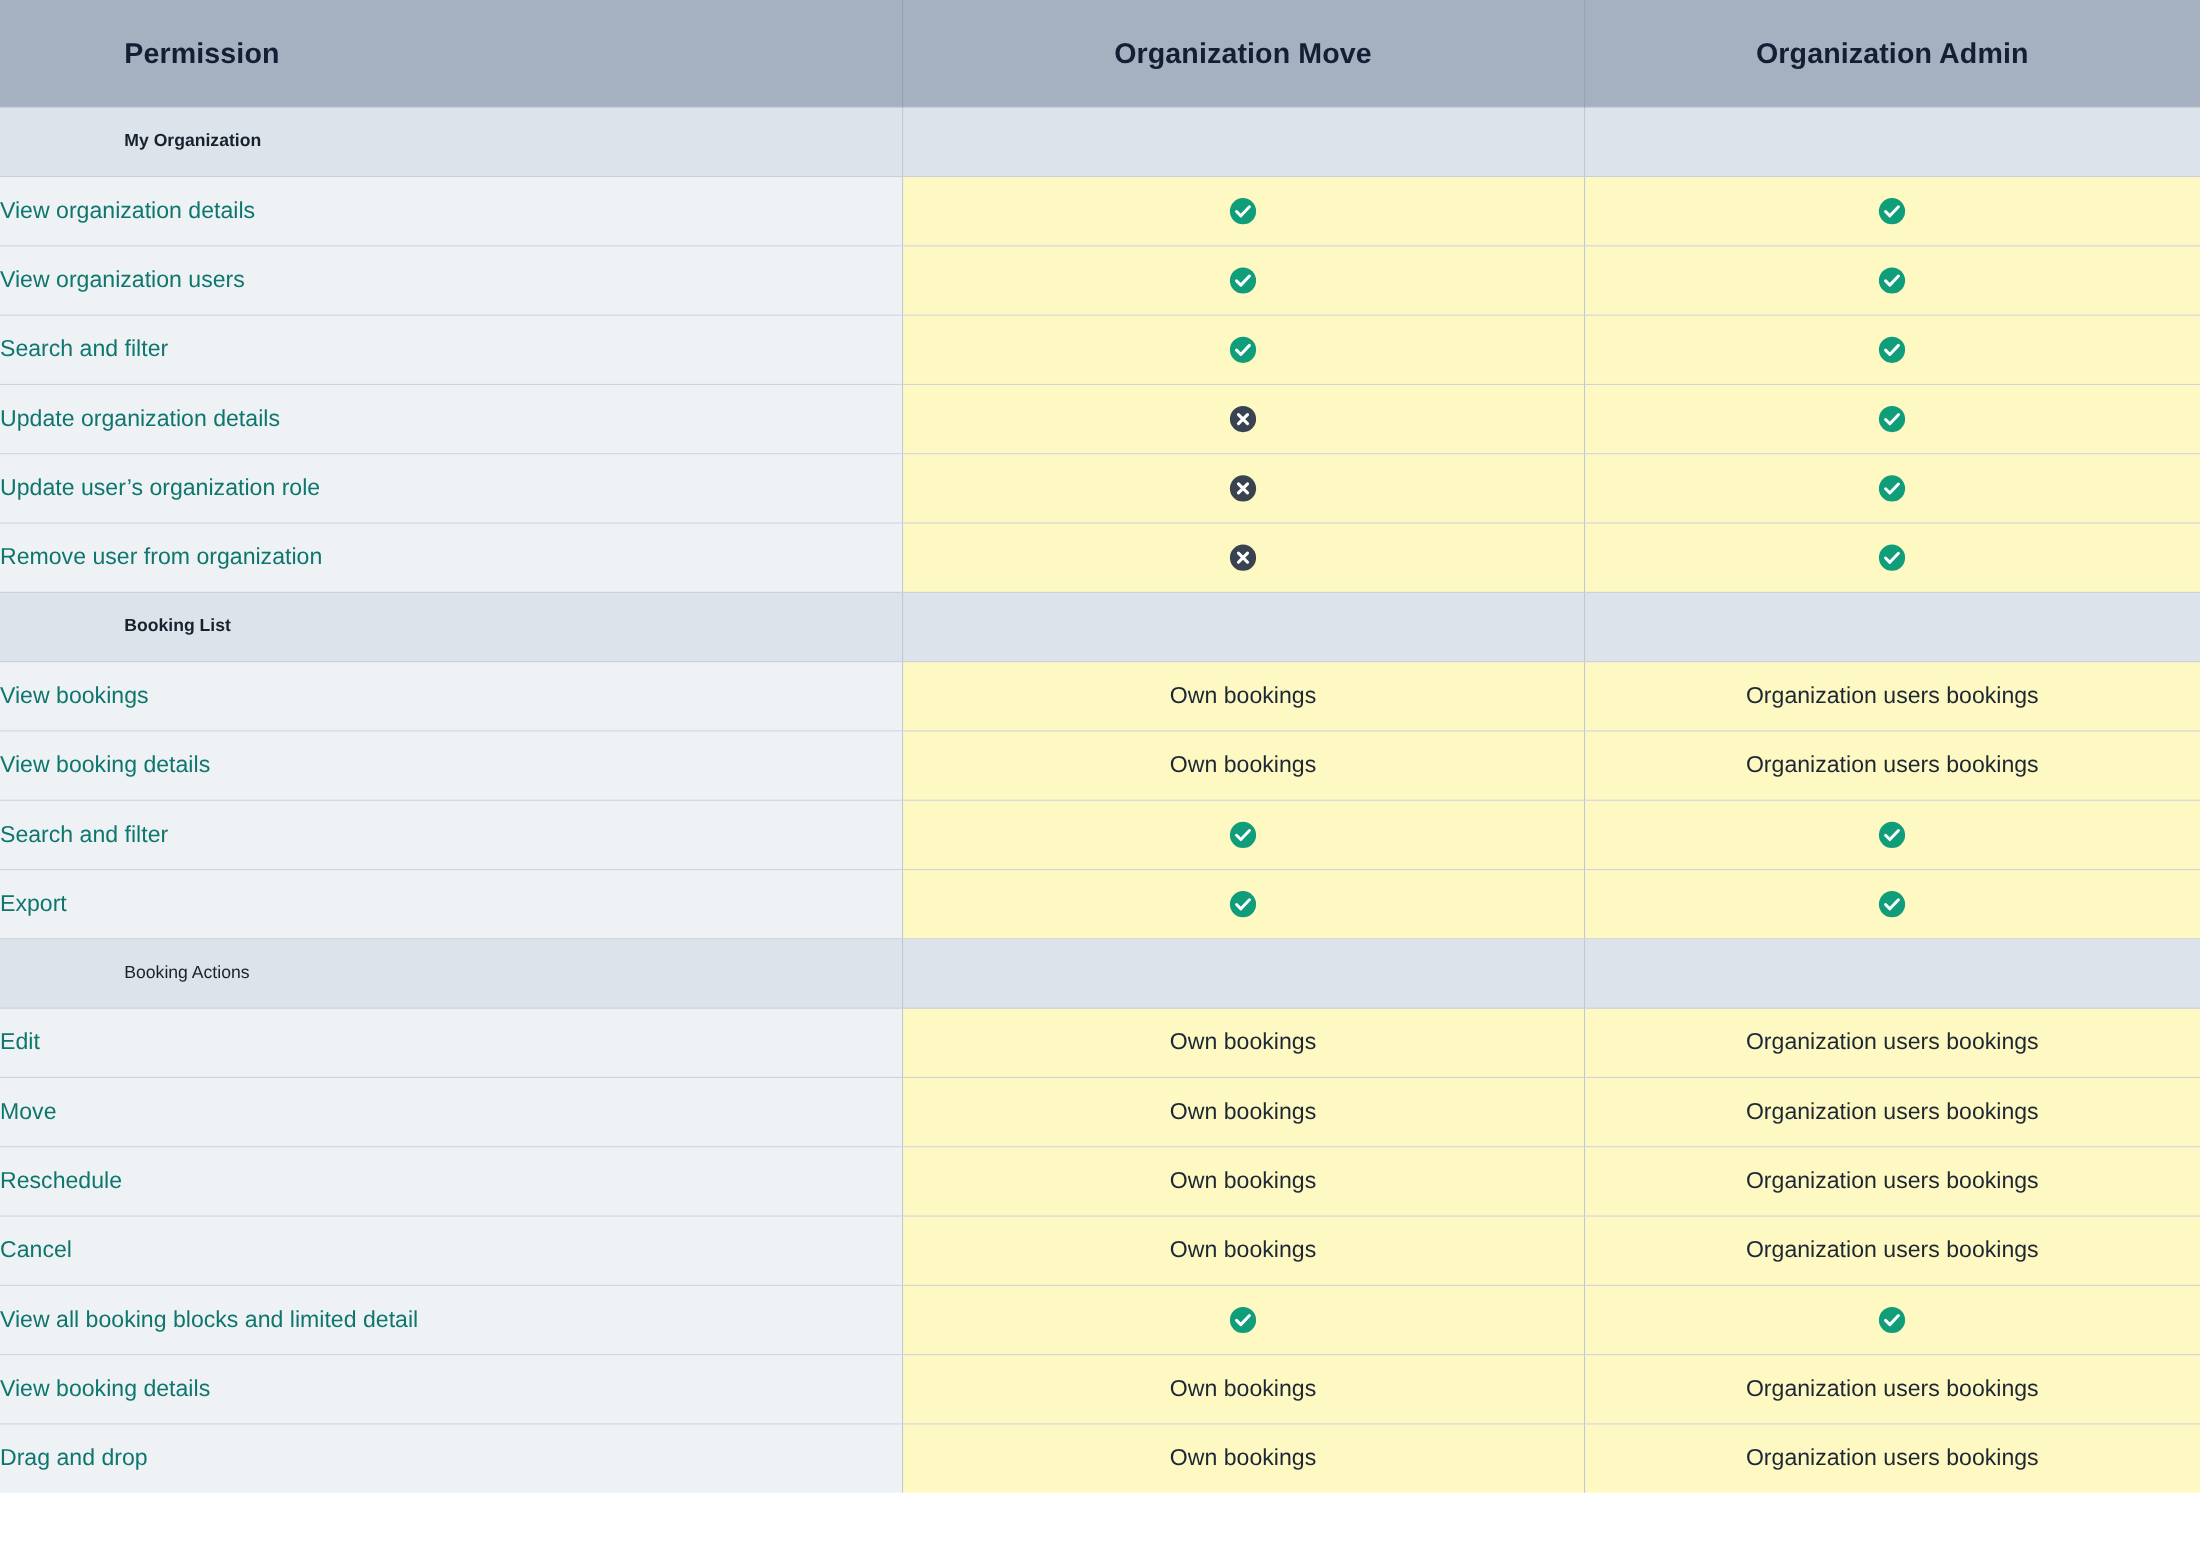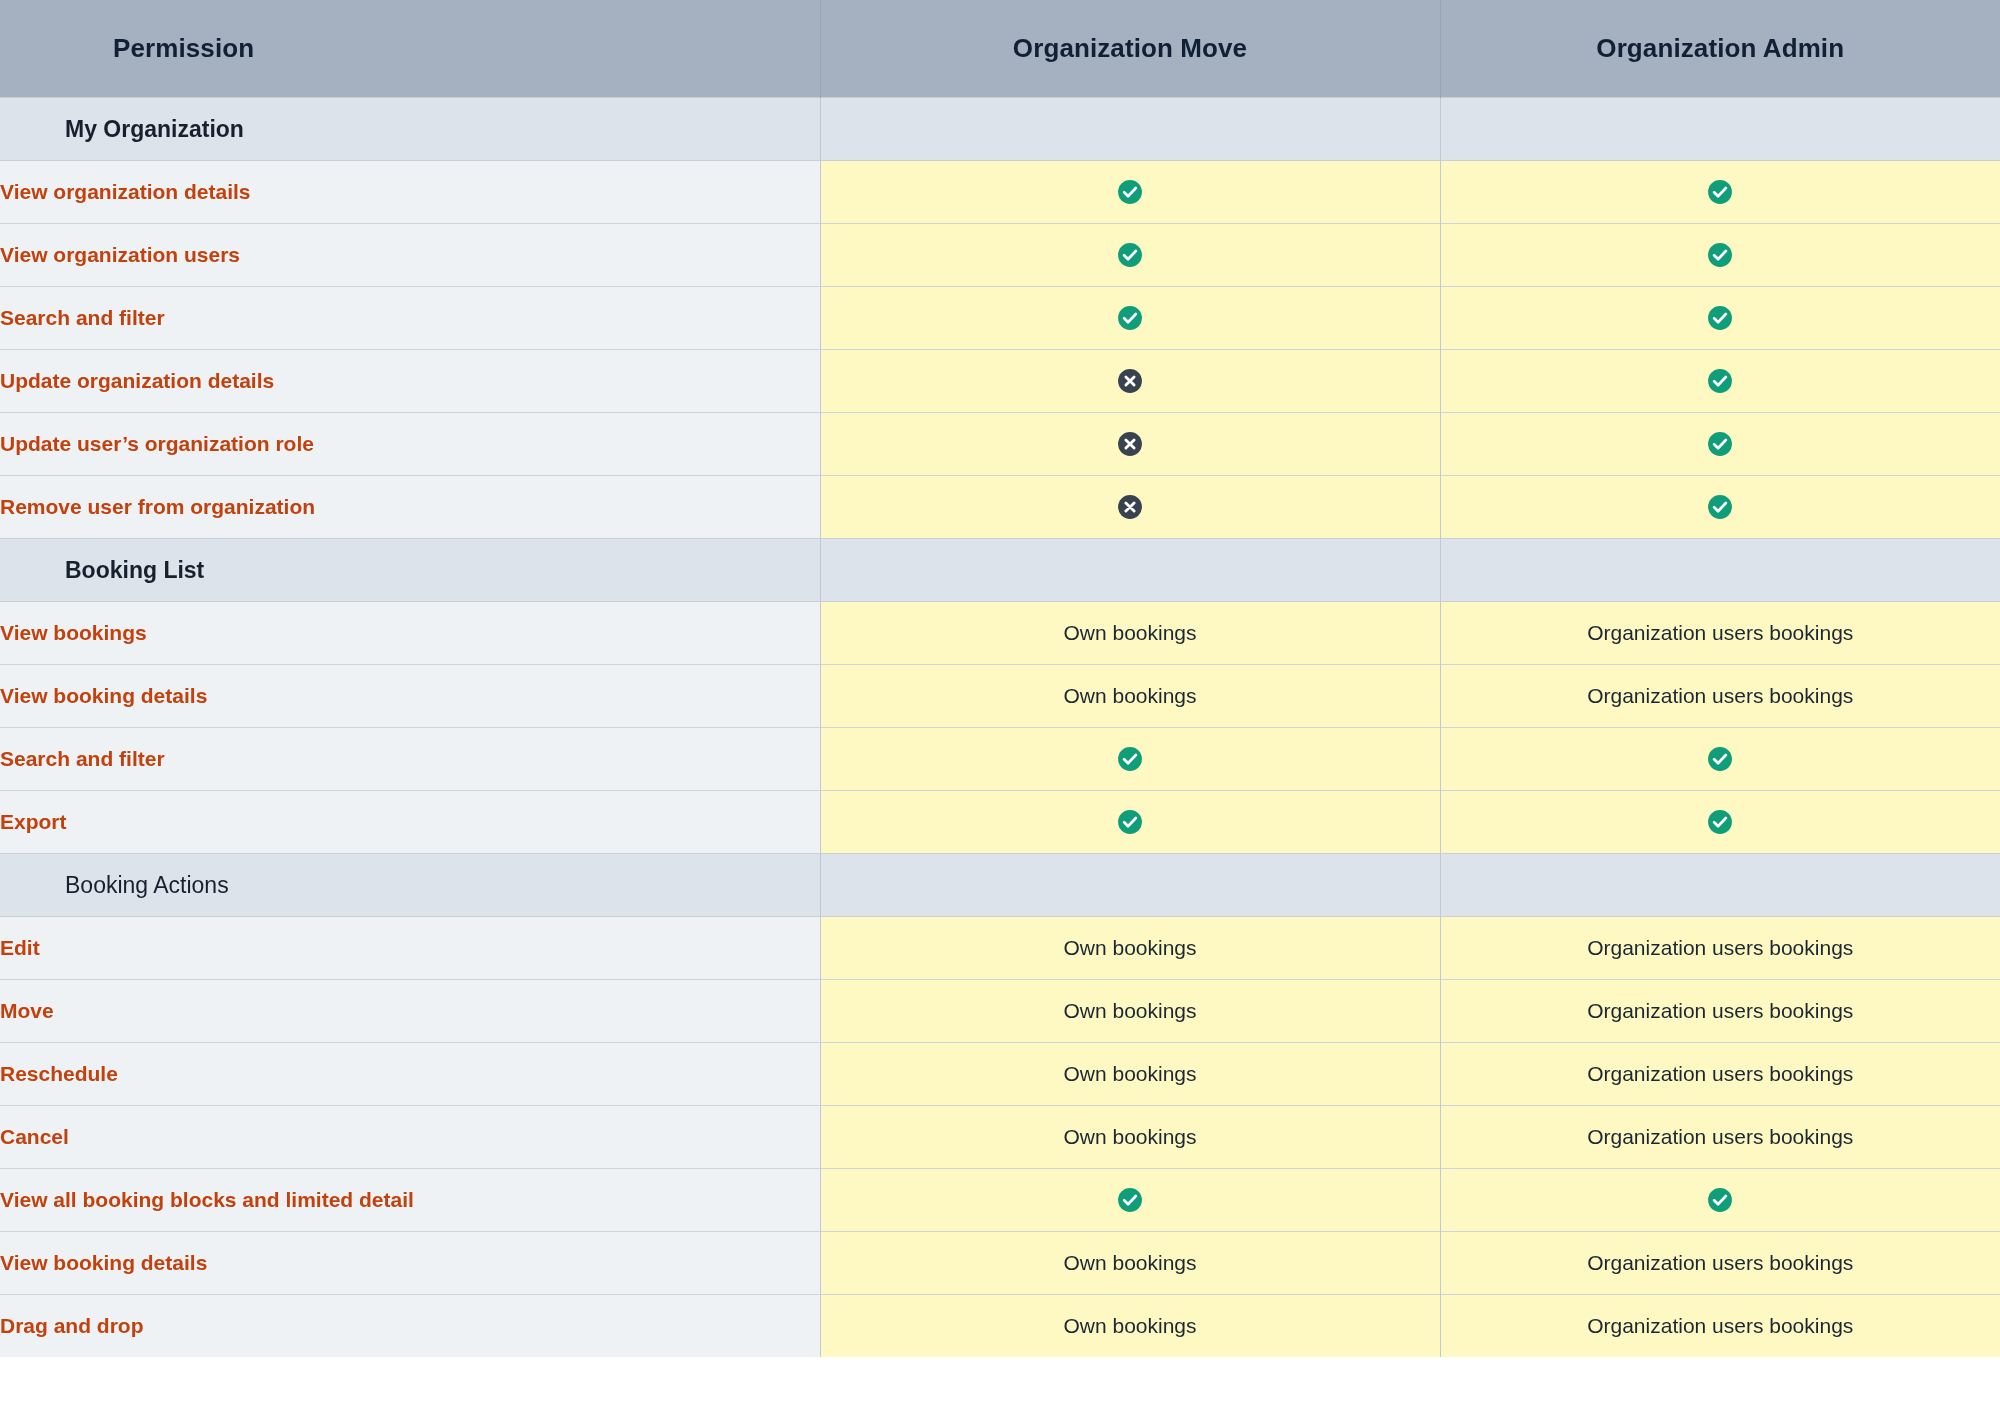--- a/index.html
+++ b/index.html
@@ -55,43 +55,43 @@
     background: #dde3ea;
     height: 62px;
     padding: 0;
     border-top: 1px solid #c9cfd6;
     border-bottom: 1px solid #c9cfd6;
     border-right: 1px solid #c2c9d2;
     vertical-align: middle;
   }
   tr.section-row > td:last-child { border-right: none; }
   tr.section-row .sec-label {
-    padding-left: 65px;
-    font-size: 23px;
+    padding-left: 113px;
+    font-size: 16px;
     color: #17212e;
   }
   tr.section-row .sec-label.bold { font-weight: 700; }
   tr.section-row .sec-label.semi { font-weight: 400; }
 
   
   tr.data-row > td {
     height: 62px;
     padding: 0;
     border-top: 1px solid #cfd4d9;
     border-right: 1px solid #c2c9d2;
     vertical-align: middle;
   }
   tr.data-row > td:last-child { border-right: none; }
 
   td.cell-perm {
     background: #eef2f5;
     padding-left: 113px;
     font-size: 21px;
-    font-weight: 700;
-    color: #c2410c;
+    font-weight: 400;
+    color: #0f766e;
     text-align: left;
   }
   td.cell-val {
     background: #fef9c3;
     text-align: center;
     font-size: 21px;
     font-weight: 400;
     color: #1d2733;
   }
 

